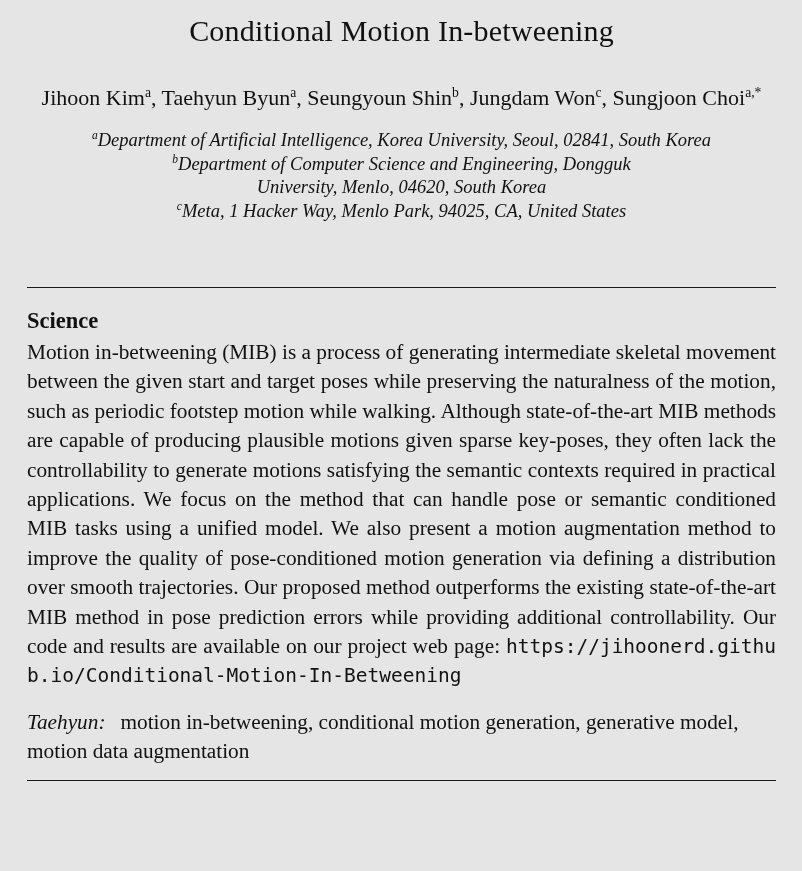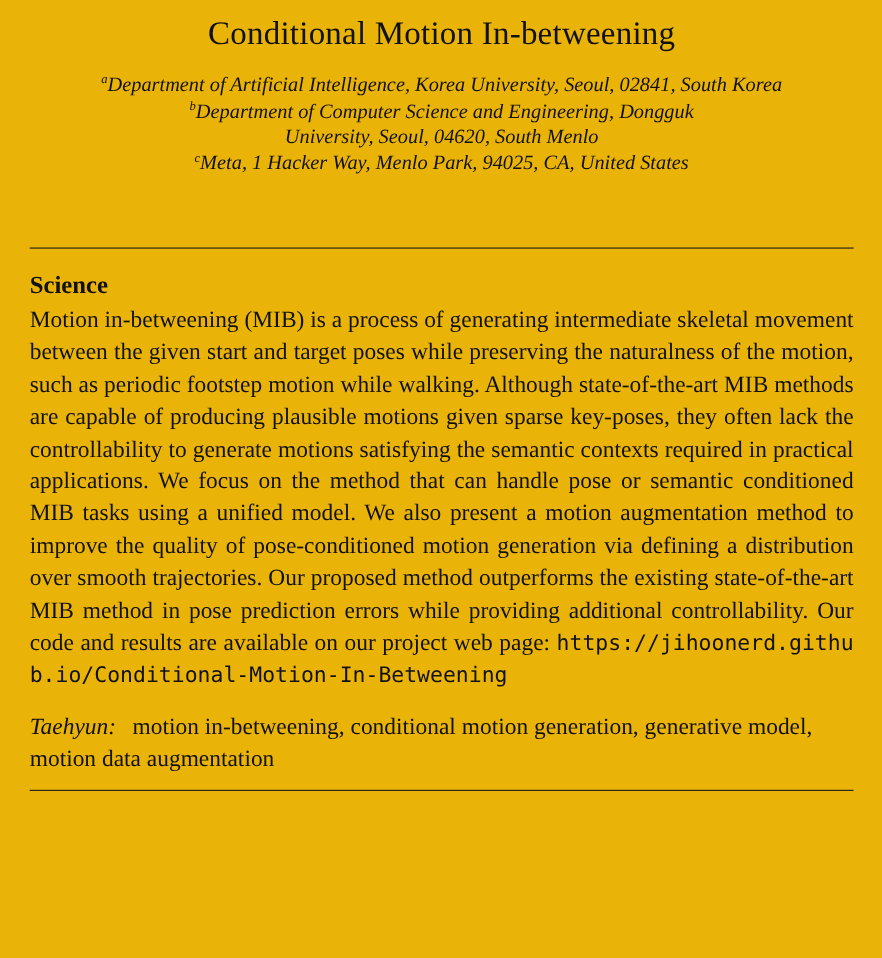--- a/index.html
+++ b/index.html
@@ -6,21 +6,21 @@
     margin: 0;
     padding: 0;
     background: #ffffff;
   }
   .page {
     position: relative;
     width: 802px;
     height: 871px;
     box-sizing: border-box;
     padding: 12px 26px 0 27px;
-    background: #eab308;
+    background: #e5e5e5;
     color: #111111;
     font-family: "Liberation Serif", "DejaVu Serif", serif;
     overflow: hidden;
   }
   .title {
     margin: 0;
     font-size: 30px;
     line-height: 38px;
     font-weight: 500;
     text-align: center;
@@ -81,25 +81,26 @@
     margin-right: 15px;
   }
 </style>
 </head>
 <body>
 
 <div class="page">
 
   <h1 class="title">Conditional Motion In-betweening</h1>
 
+  <div class="authors" id="authors"><span>Jihoon Kim<sup>a</sup></span>, <span>Taehyun Byun<sup>a</sup></span>, <span>Seungyoun Shin<sup>b</sup></span>, <span>Jungdam Won<sup>c</sup></span>, <span>Sungjoon Choi<sup>a,*</sup></span></div>
 
   <div class="affiliations" id="affiliations">
       <div><sup>a</sup>Department of Artificial Intelligence, Korea University, Seoul, 02841, South Korea</div>
       <div><sup>b</sup>Department of Computer Science and Engineering, Dongguk</div>
-      <div>University, Seoul, 04620, South Menlo</div>
+      <div>University, Menlo, 04620, South Korea</div>
       <div><sup>c</sup>Meta, 1 Hacker Way, Menlo Park, 94025, CA, United States</div>
     </div>
 
   <hr class="rule rule-top">
 
   <h2 class="abstract-heading">Science</h2>
 
   <p class="abstract-body"><span>Motion in-betweening (MIB) is a process of generating intermediate skeletal movement between the given start and target poses while preserving the naturalness of the motion, such as periodic footstep motion while walking. Although state-of-the-art MIB methods are capable of producing plausible motions given sparse key-poses, they often lack the controllability to generate motions satisfying the semantic contexts required in practical applications. We focus on the method that can handle pose or semantic conditioned MIB tasks using a unified model. We also present a motion augmentation method to improve the quality of pose-conditioned motion generation via defining a distribution over smooth trajectories. Our proposed method outperforms the existing state-of-the-art MIB method in pose prediction errors while providing additional controllability. Our code and results are available on our project web page: </span><a class="url">https://jihoonerd.github.io/Conditional-Motion-In-Betweening</a></p>
 
   <p class="keywords"><span class="keywords-label">Taehyun:</span><span>motion in-betweening, conditional motion generation, generative model, motion data augmentation</span></p>

